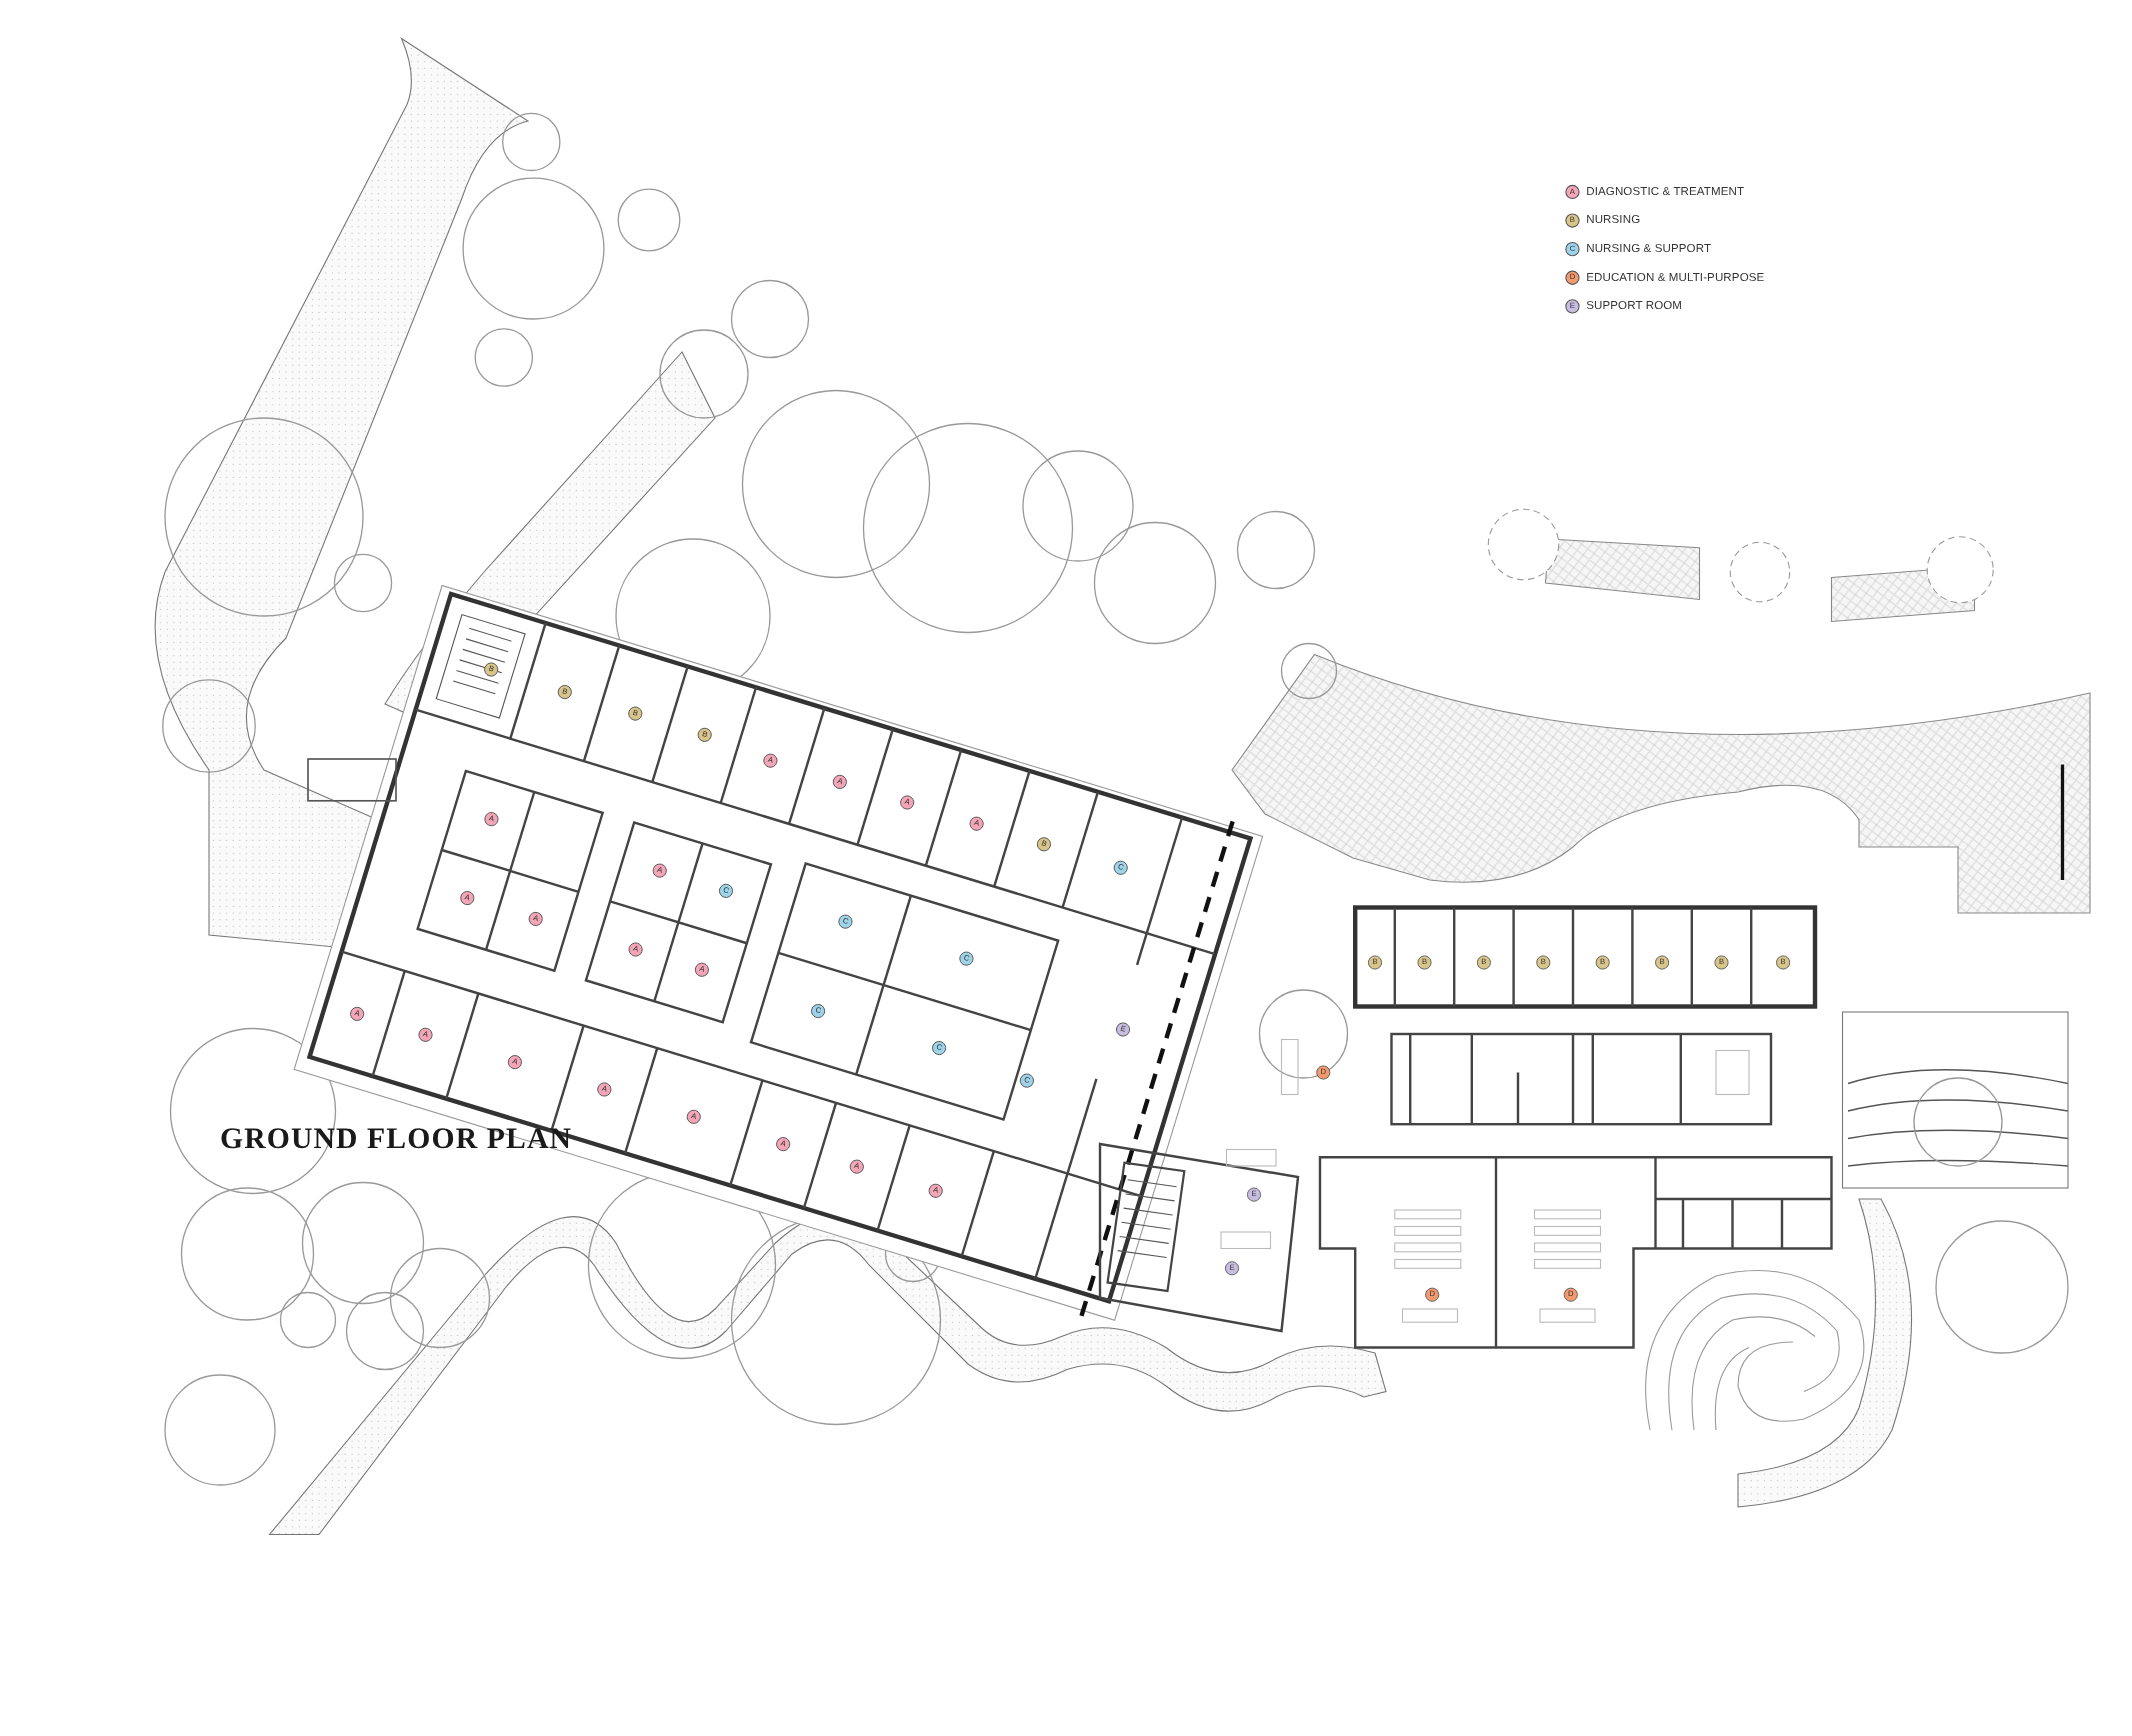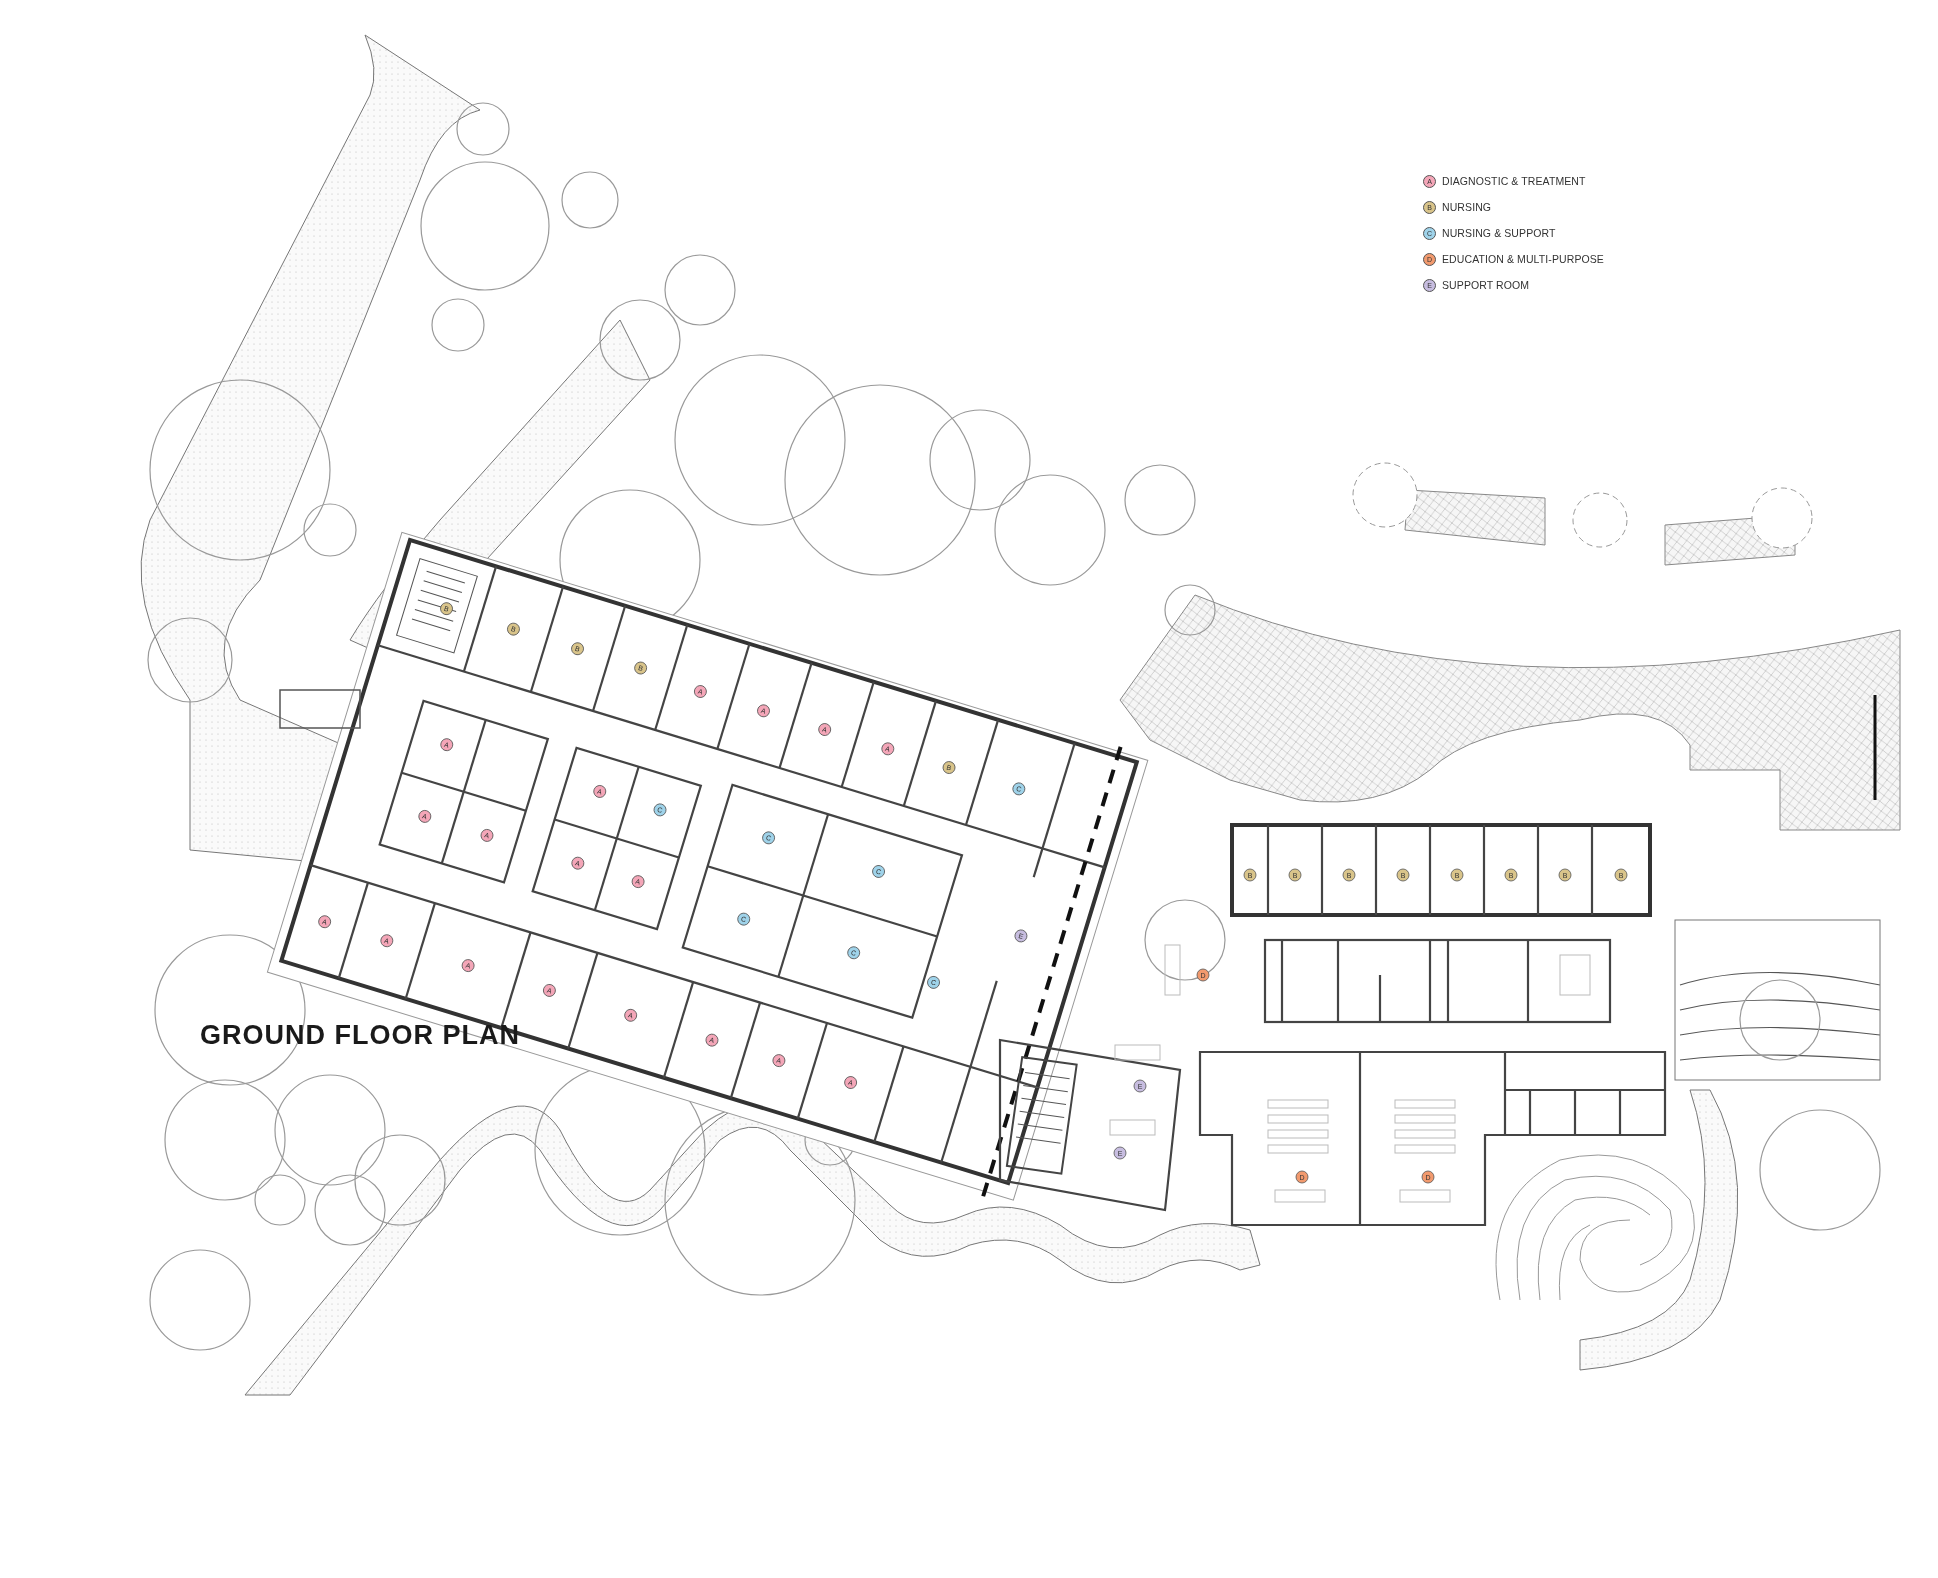--- a/index.html
+++ b/index.html
@@ -1,24 +1,24 @@
 <!DOCTYPE html>
 <html><head>
 <meta charset="utf-8">
 <style>
   html, body { margin:0; padding:0; background:#ffffff; }
   body { width:1938px; height:1578px; position:relative; overflow:hidden; font-family:"Liberation Sans", sans-serif; }
   #plan { position:absolute; left:0; top:0; width:1938px; height:1578px; }
   .title {
     position:absolute; left:200px; top:1020px;
-    font-family:Liberation Sans, sans-serif; font-weight:bold; font-size:27px;
+    font-family:Liberation Serif, serif; font-weight:bold; font-size:27px;
     letter-spacing:1px; color:#1a1a1a; white-space:nowrap;
   }
   .legend { position:absolute; left:1423px; top:168px; }
-  .legend-item { display:flex; align-items:center; height:26px; }
+  .legend-item { display:flex; align-items:flex-start; height:26px; }
   .badge {
     width:11px; height:11px; border-radius:50%; border:1px solid #555;
     font-size:7px; line-height:11px; text-align:center; color:#333;
     font-family:"Liberation Sans", sans-serif; margin-right:6px; flex:none;
   }
   .legend-label { font-size:10.5px; color:#333; letter-spacing:0.1px; white-space:nowrap; }
   .wall { fill:none; stroke:#333; stroke-width:4; }
   .wall-thin { fill:none; stroke:#444; stroke-width:2.2; }
   .tree { fill:none; stroke:#999; stroke-width:1.2; }
   .path-fill { fill:url(#dots); stroke:#777; stroke-width:1; }

